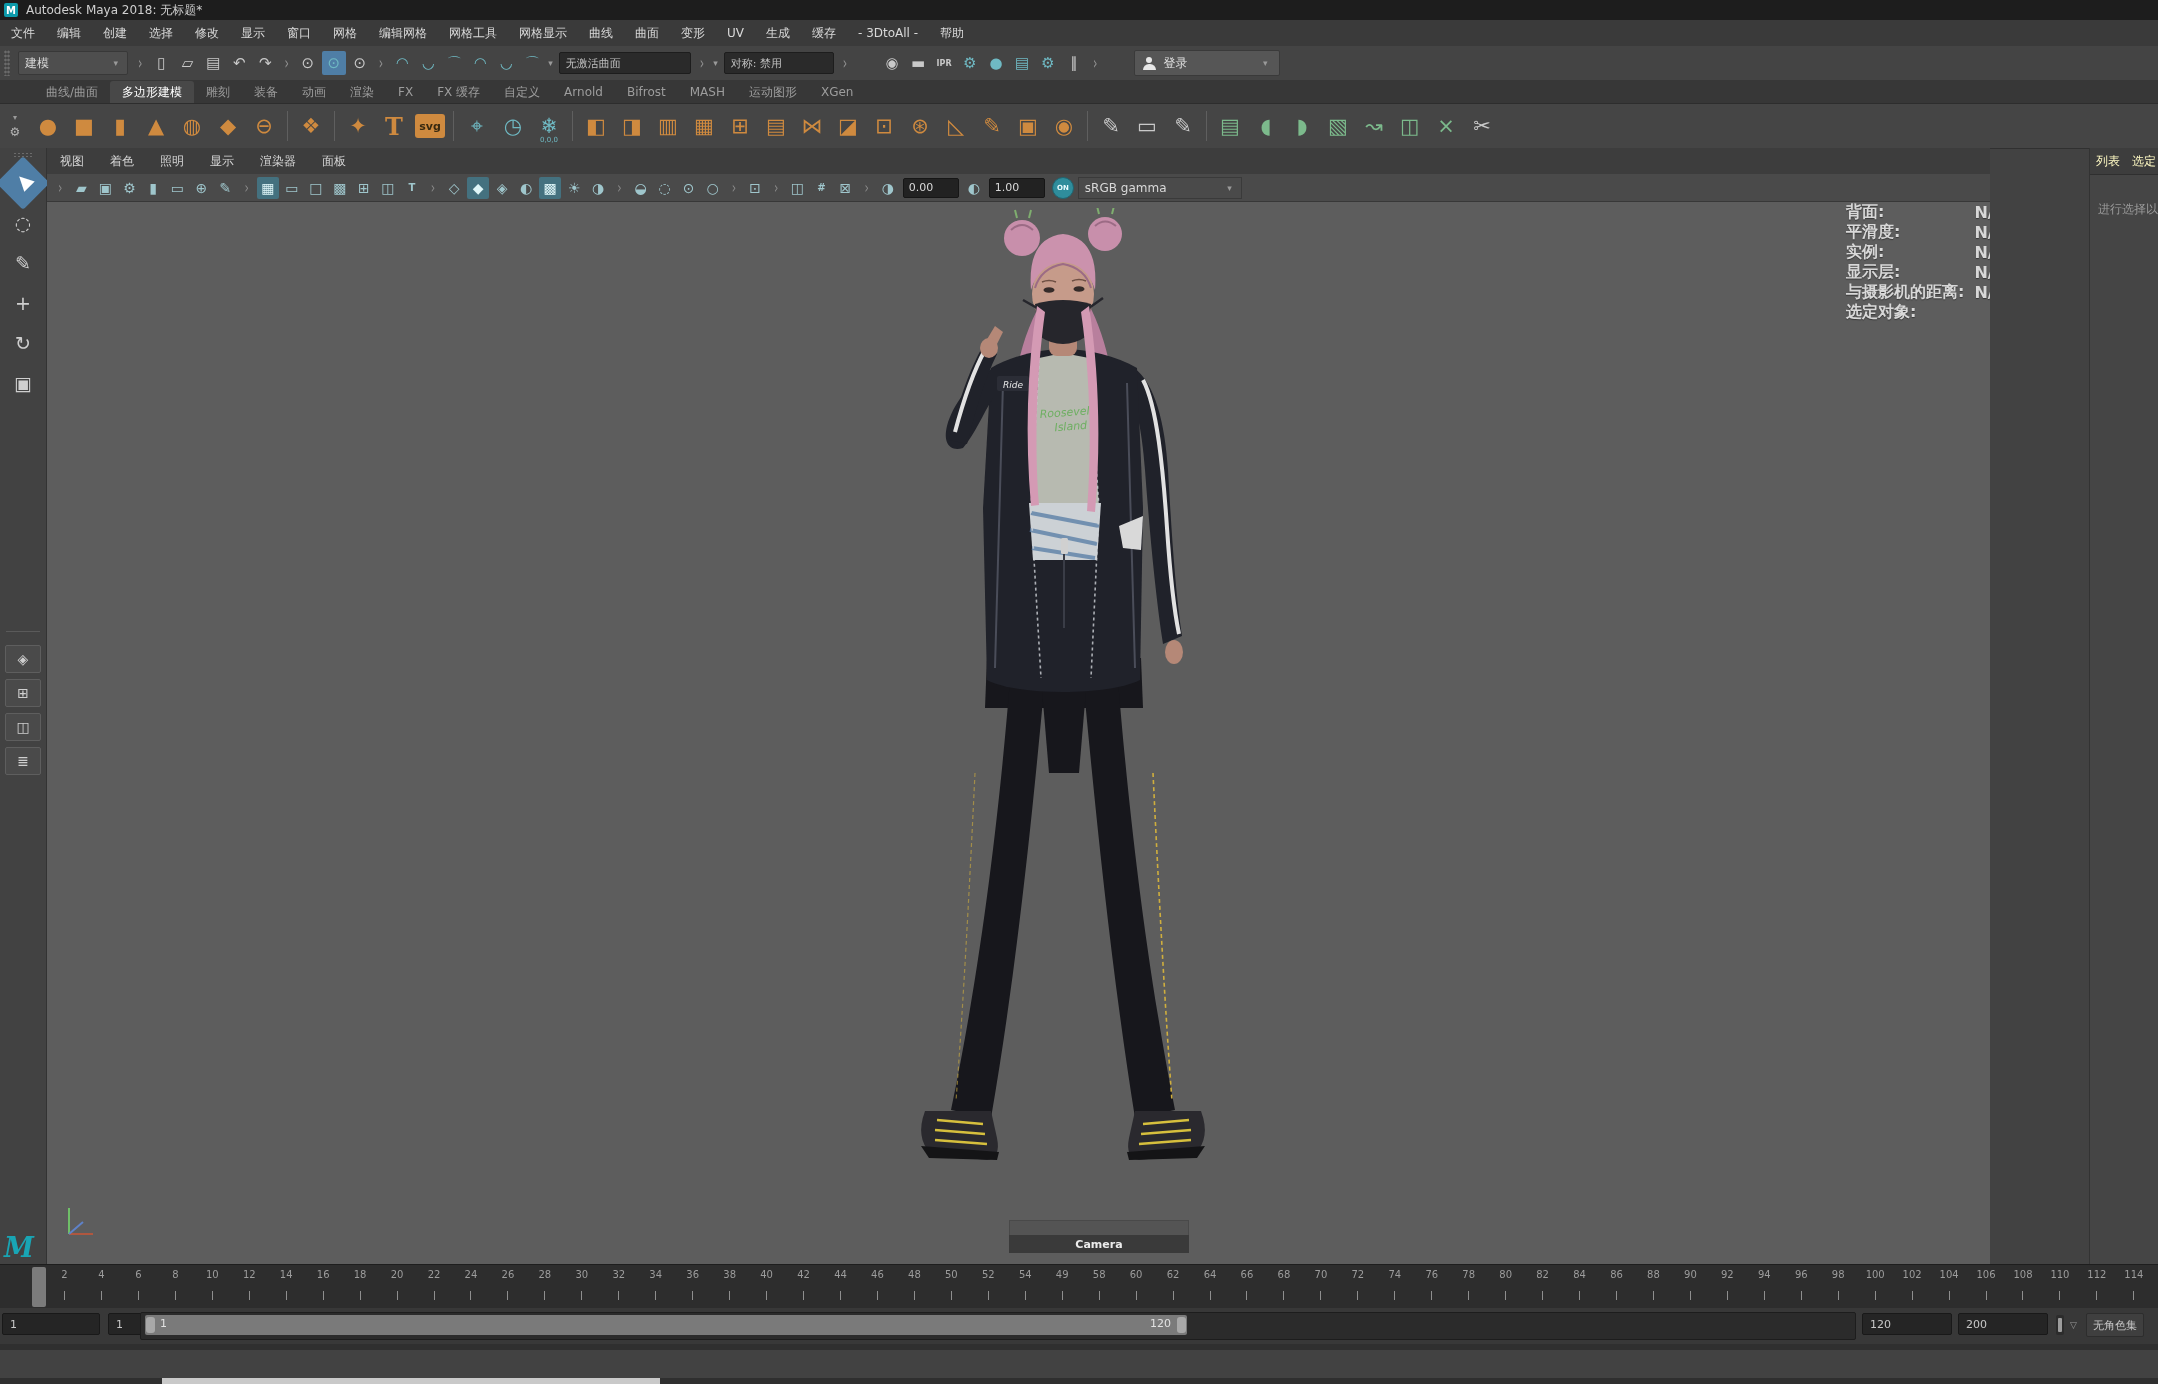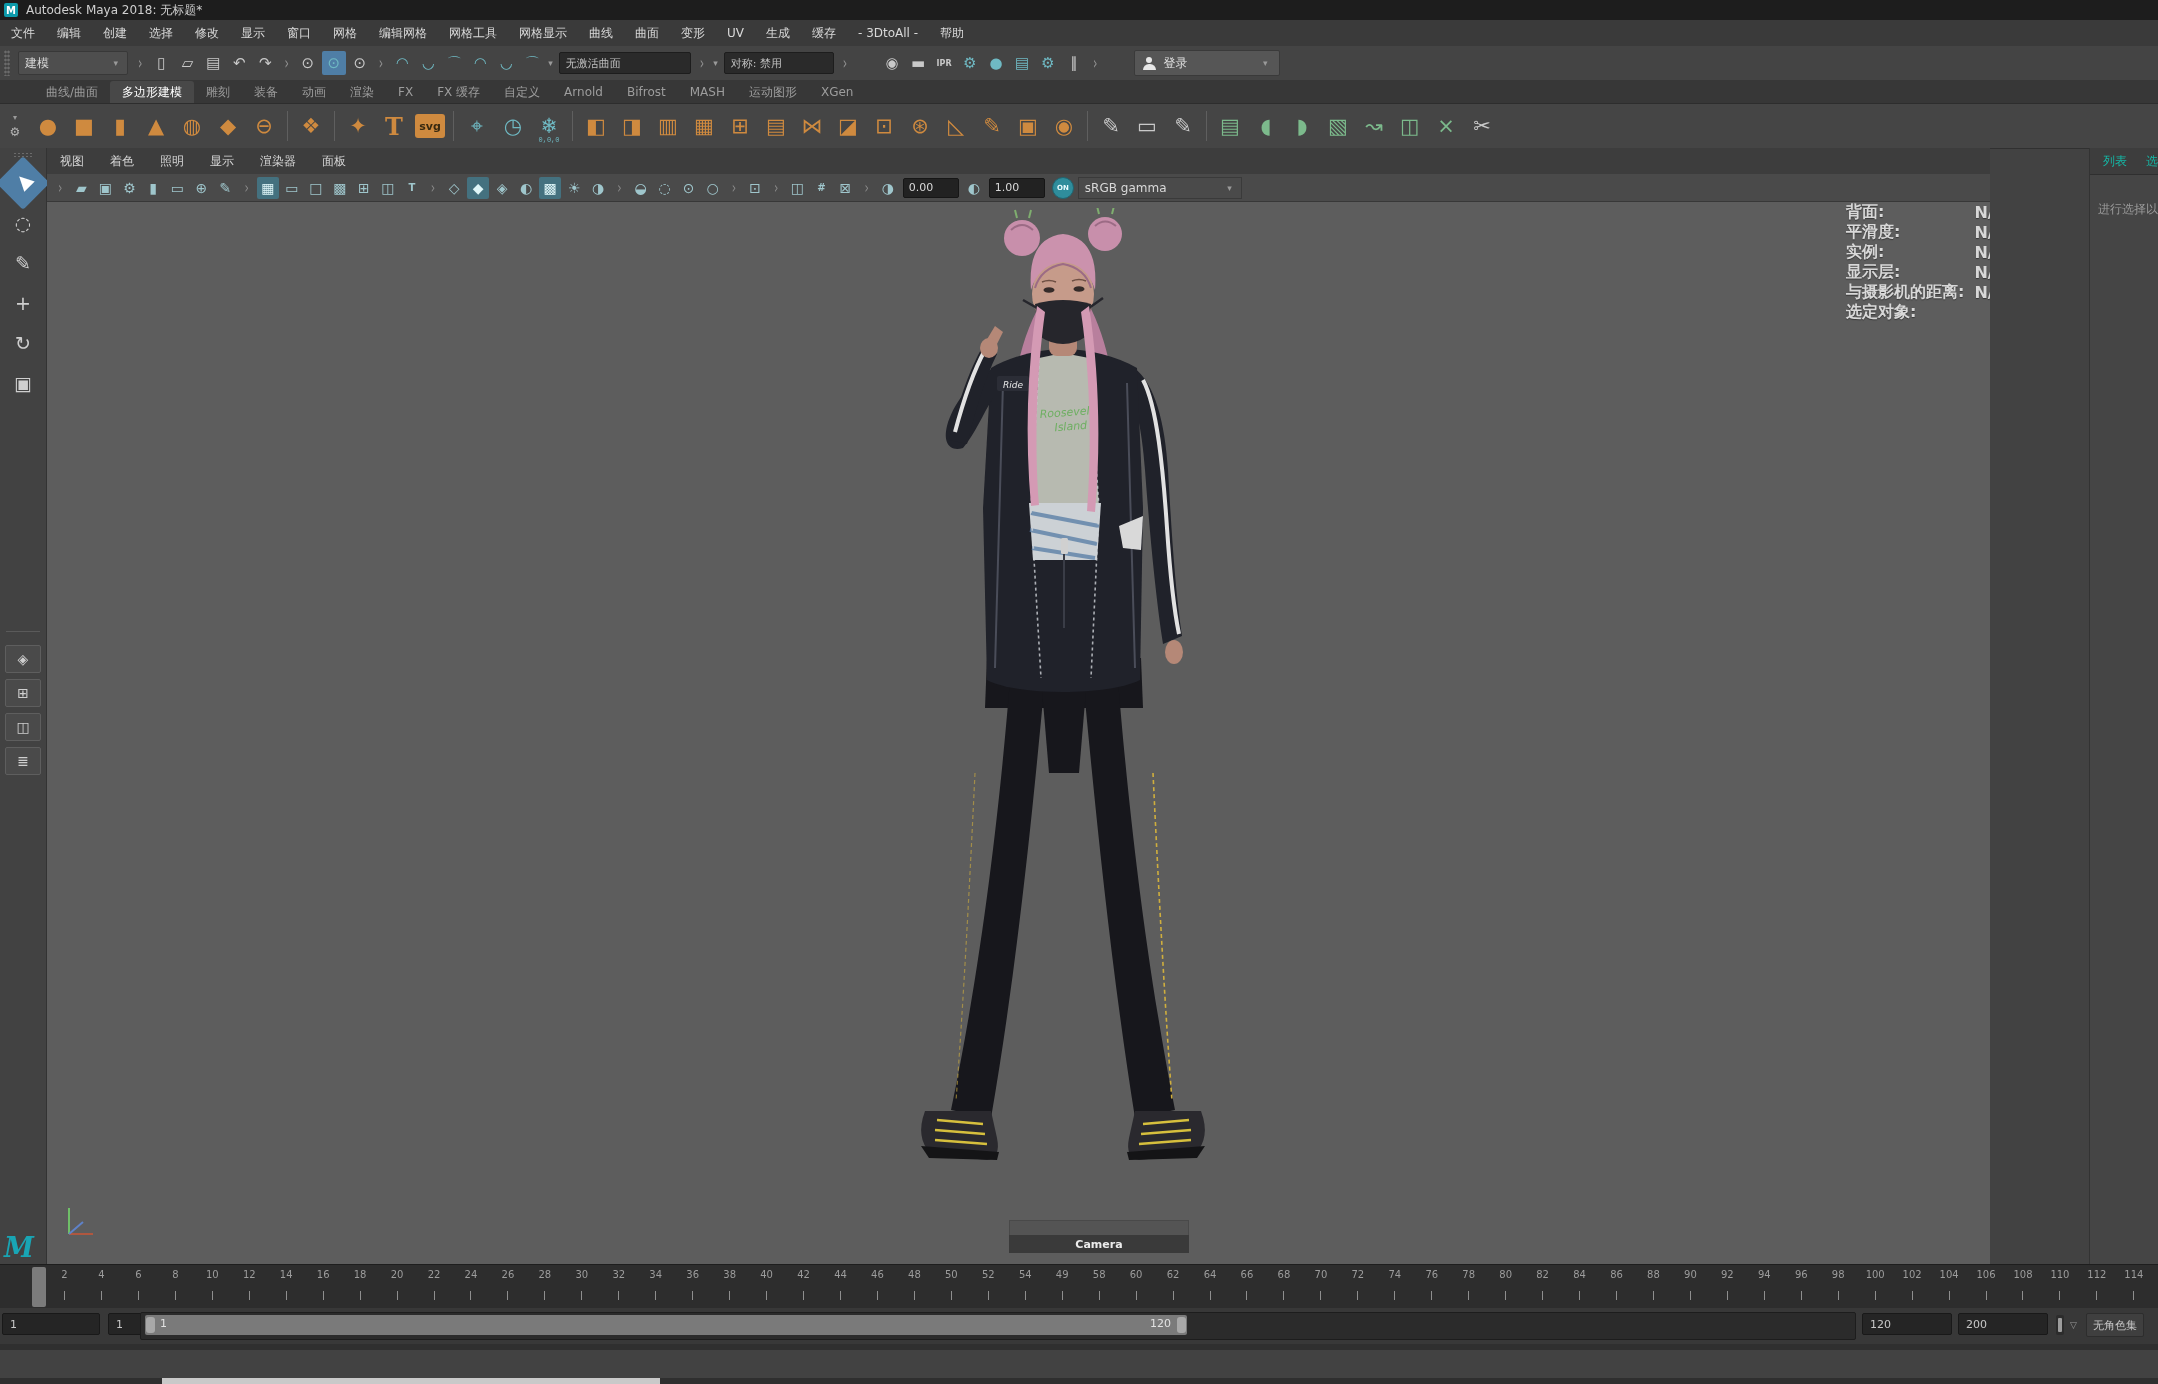--- a/index.html
+++ b/index.html
@@ -90,21 +90,21 @@
   
   .cam-strip{left:962px;top:1018px;width:180px;}
   .cam-top{height:14px;background:#545454;border:1px solid #494949;border-bottom:none;}
   .cam-front{height:18px;background:#3a3a3a;display:flex;align-items:center;justify-content:center;
              color:#ececec;font-size:11px;font-weight:bold;}
   
   .gizmo{left:10px;top:996px;width:44px;height:44px;}
   
   .rightpanel{left:2089px;top:148px;width:69px;height:1116px;background:#454545;border-left:1px solid #333;overflow:hidden;}
   .rp-menu{height:26px;background:#3d3d3d;display:flex;align-items:center;border-bottom:1px solid #2f2f2f;}
-  .rp-item{padding:0 6px;color:#14b8a6;white-space:nowrap;margin-left:7px;}
+  .rp-item{padding:0 6px;color:#fef9c3;white-space:nowrap;}
   .rp-hint{margin:26px 0 0 8px;color:#9a9a9a;white-space:nowrap;}
   
   .timeslider{left:0;top:1264px;width:2158px;height:44px;background:#2d2d2d;border-top:1px solid #1e1e1e;
               border-bottom:1px solid #4e4e4e;}
   .ticks{position:absolute;left:46px;top:0;width:2106px;height:44px;display:flex;}
   .tick{flex:1;display:flex;flex-direction:column;align-items:center;}
   .tick .num{font-size:10px;color:#9c9c9c;line-height:20px;}
   .tick .mark{width:1px;height:9px;background:#8e8e8e;margin-top:6px;}
   .playhead{position:absolute;left:32px;top:2px;width:14px;height:40px;background:#8a8a8a;border-radius:2px;opacity:.85;}
   
@@ -265,21 +265,21 @@
       <div class="shelf-badge">svg</div>
       <div class="shelf-sep"></div>
       <div class="shelf-icon" style="color: rgb(111, 185, 195);">
         <span>⌖</span>
       </div>
       <div class="shelf-icon" style="color: rgb(111, 185, 195);">
         <span>◷</span>
       </div>
       <div class="shelf-icon" style="color: rgb(111, 185, 195);">
         <span>❄</span>
-        <span class="sub" style="color: rgb(111, 185, 195); font-family: Liberation Mono, monospace;">0,0,0</span>
+        <span class="sub" style="color: rgb(111, 185, 195);">0,0,0</span>
       </div>
       <div class="shelf-sep"></div>
       <div class="shelf-icon" style="color: rgb(207, 138, 63);">
         <span>◧</span>
       </div>
       <div class="shelf-icon" style="color: rgb(207, 138, 63);">
         <span>◨</span>
       </div>
       <div class="shelf-icon" style="color: rgb(207, 138, 63);">
         <span>▥</span>

